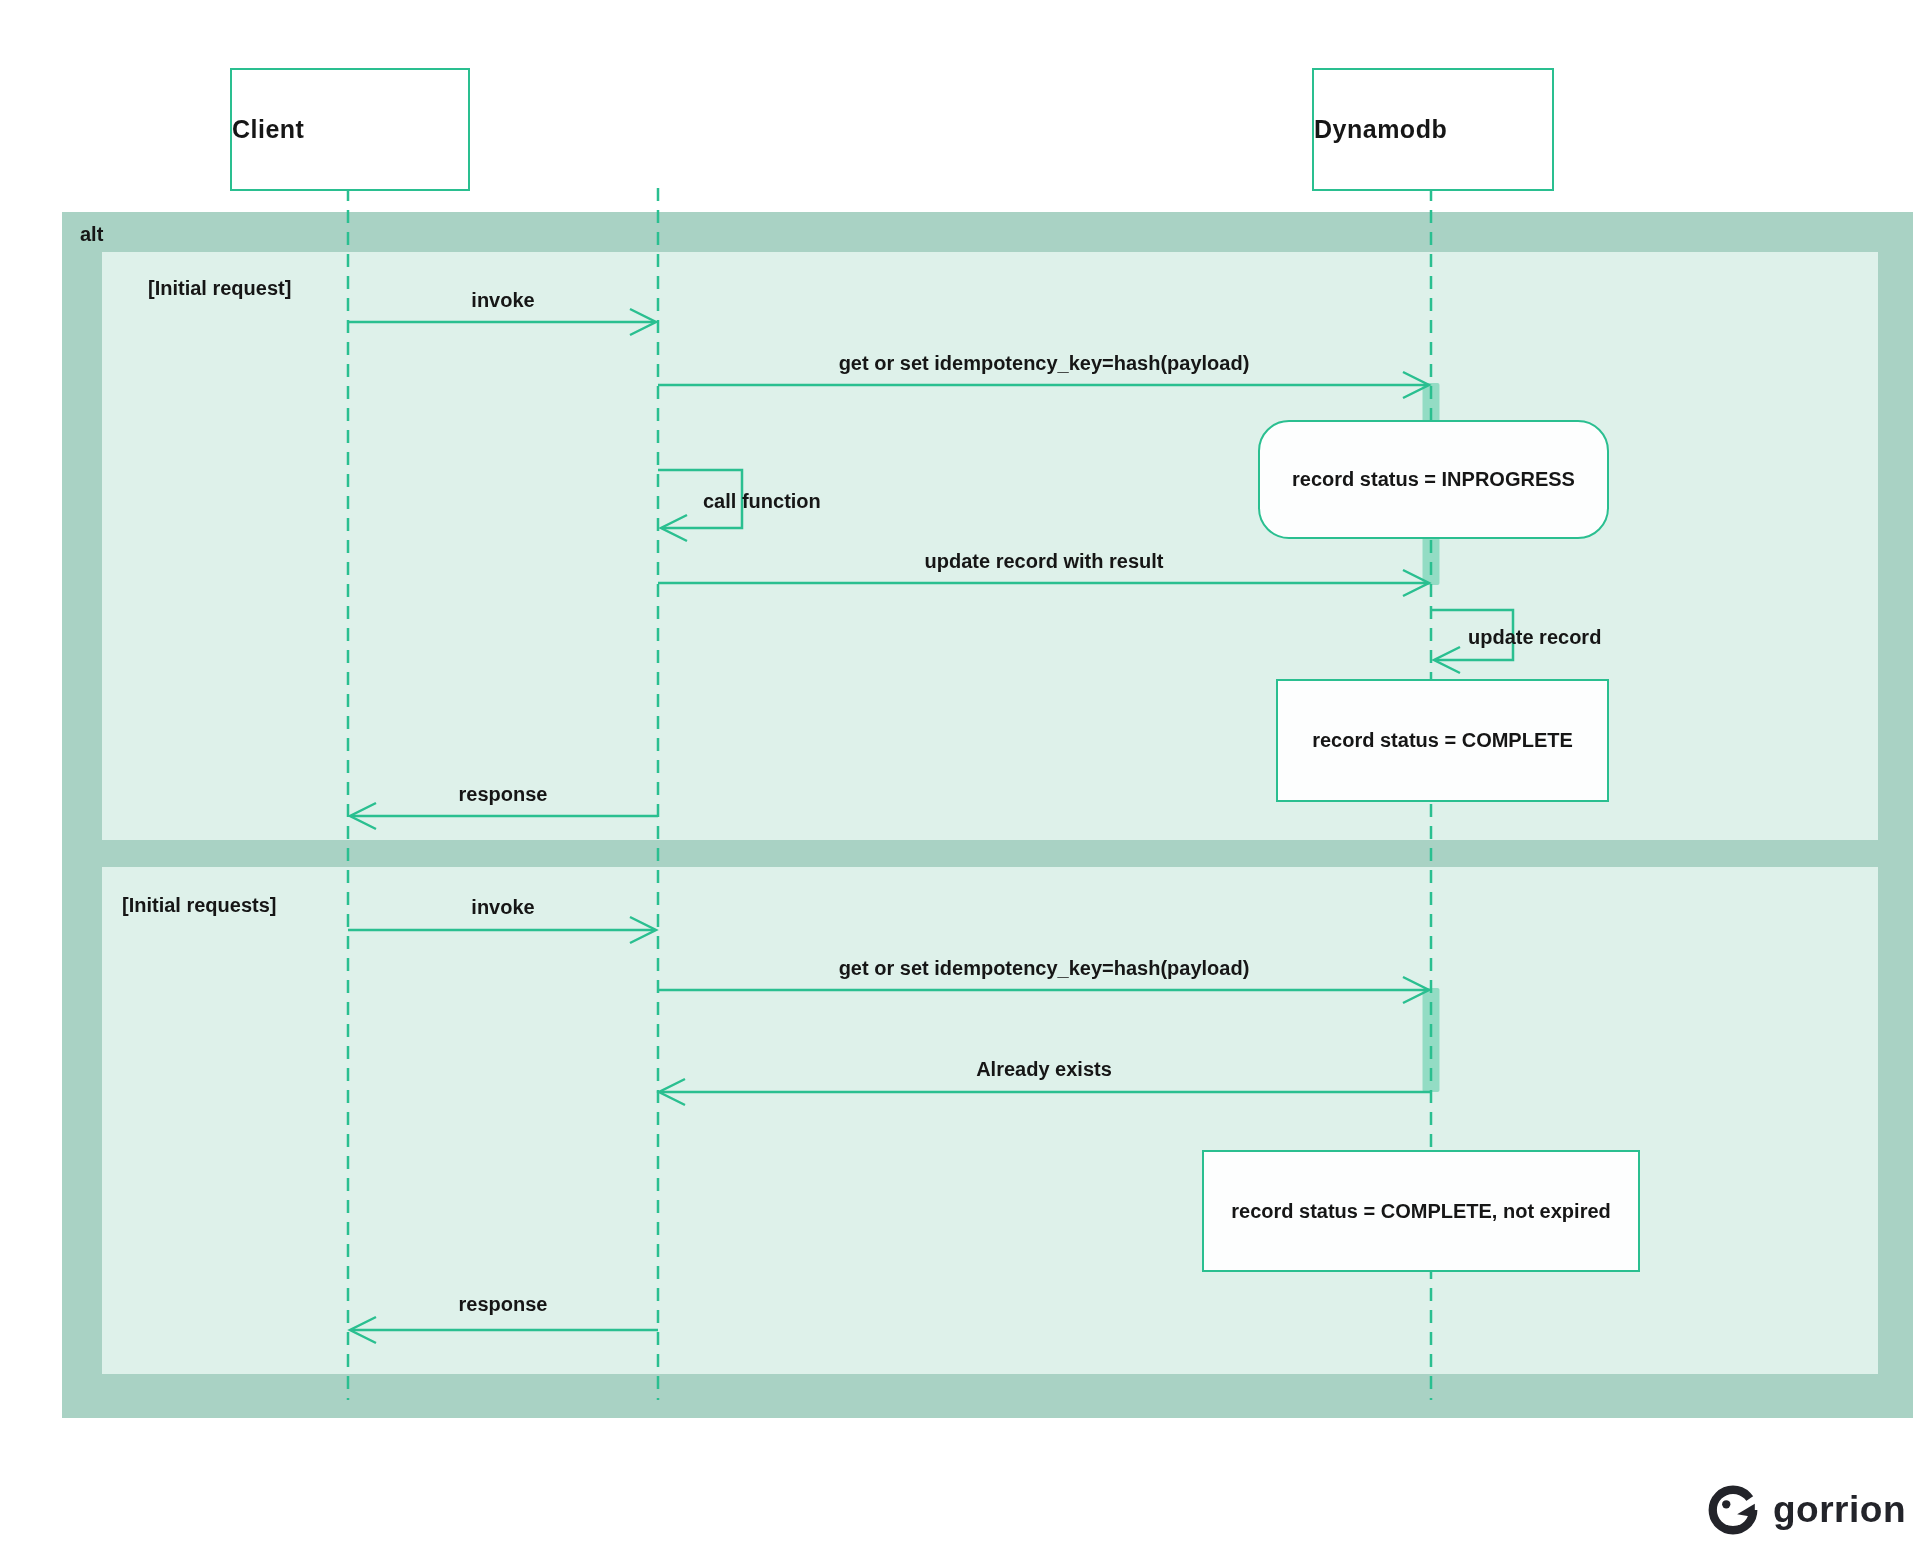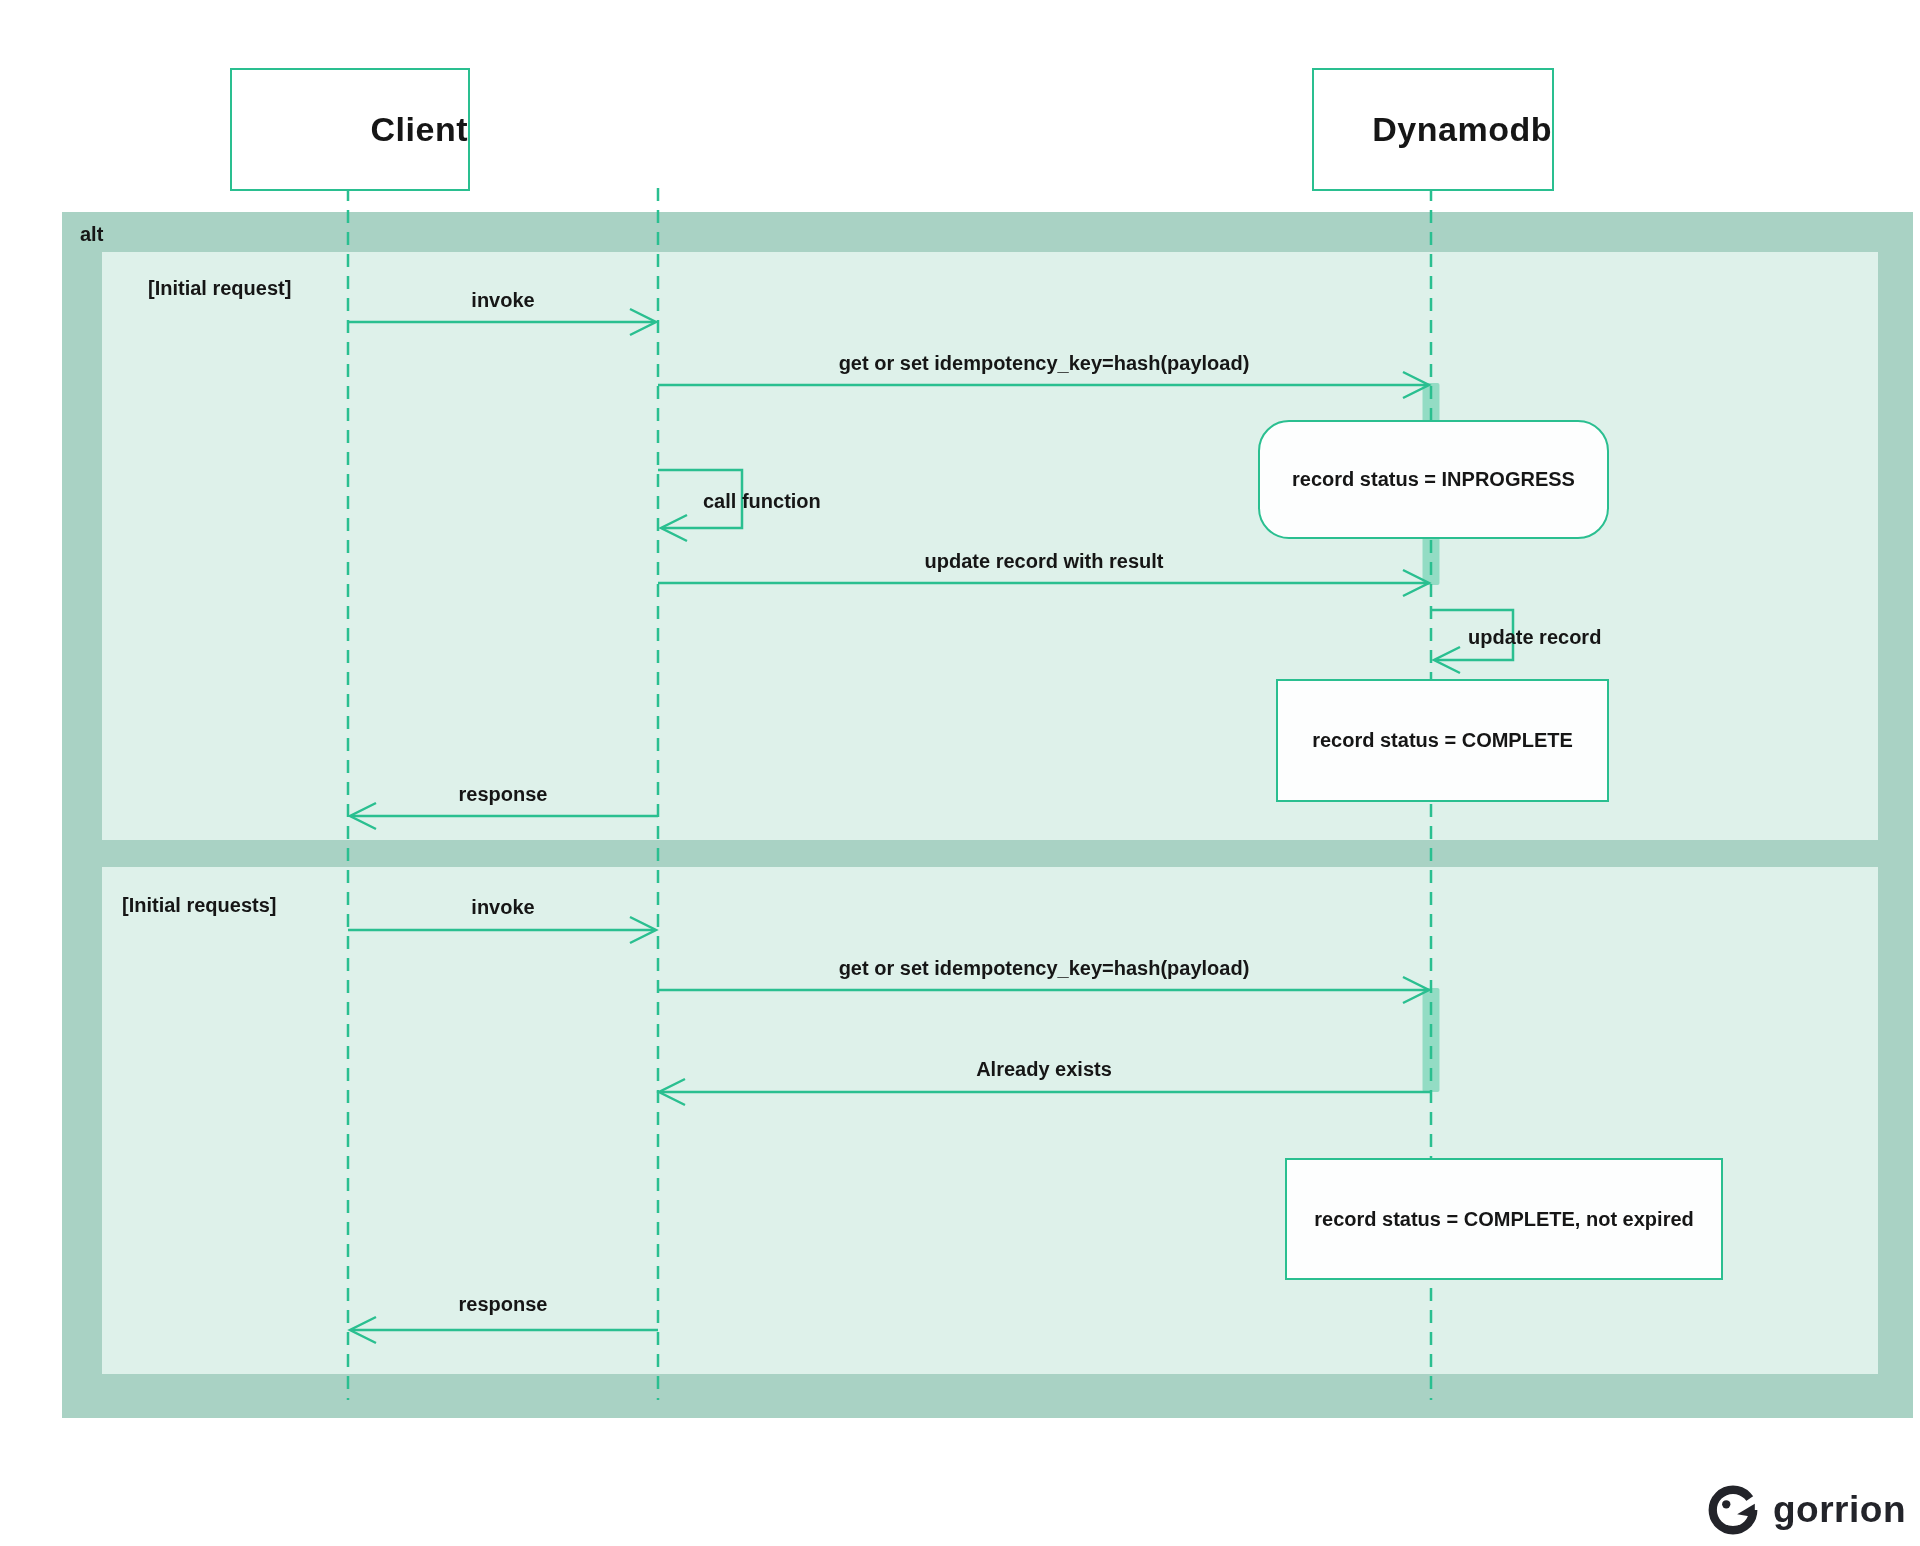--- a/index.html
+++ b/index.html
@@ -16,22 +16,22 @@
     font-family:"Liberation Sans","DejaVu Sans",sans-serif;
     color:var(--text);overflow:hidden;
   }
   .abs{position:absolute;}
   
   .frame{background:var(--frame-bg);}
   .section{background:var(--section-bg);}
   
   .actorbox{
     background:#ffffff;border:2.5px solid var(--accent);
-    display:flex;align-items:center;justify-content:flex-end;
-    font-size:34px;font-weight:700;letter-spacing:.5px;
+    display:flex;align-items:center;justify-content:flex-start;
+    font-size:25px;font-weight:700;letter-spacing:.5px;
   }
   .notebox{
     background:var(--note-bg);border:2px solid var(--accent);
     display:flex;align-items:center;justify-content:center;
     font-size:20px;font-weight:700;text-align:center;
   }
   .msglabel{
     font-size:20px;font-weight:700;white-space:nowrap;line-height:1;
   }
   .center{transform:translateX(-50%);}
@@ -117,21 +117,21 @@
   </div>
   <div class="abs notebox" style="left:1276px;top:679px;width:329px;height:119px;">
     <span>record status = COMPLETE</span>
   </div>
 
   <div class="abs msglabel center" style="left:503px;top:897px;">invoke</div>
   <div class="abs msglabel center" style="left:1044px;top:958px;">get or set idempotency_key=hash(payload)</div>
   <div class="abs msglabel center" style="left:1044px;top:1059px;">Already exists</div>
   <div class="abs msglabel center" style="left:503px;top:1294px;">response</div>
 
-  <div class="abs notebox" style="left:1285px;top:1150px;width:434px;height:118px;margin-top:8px;">
+  <div class="abs notebox" style="left:1202px;top:1150px;width:434px;height:118px;">
     <span>record status = COMPLETE, not expired</span>
   </div>
 
   <div class="abs logo" style="left:1706px;top:1483px;height:54px;">
     <svg width="54" height="54" viewBox="0 0 52 52">
       <circle cx="26" cy="26" r="19.5" fill="none" stroke="#23242a" stroke-width="8"></circle>
       <path d="M26,26 L58,4 L58,26 Z" fill="#ffffff"></path>
       <path d="M47,20 L30,30 L47,33 Z" fill="#23242a"></path>
       <circle cx="19.5" cy="20.5" r="4" fill="#23242a"></circle>
     </svg>

